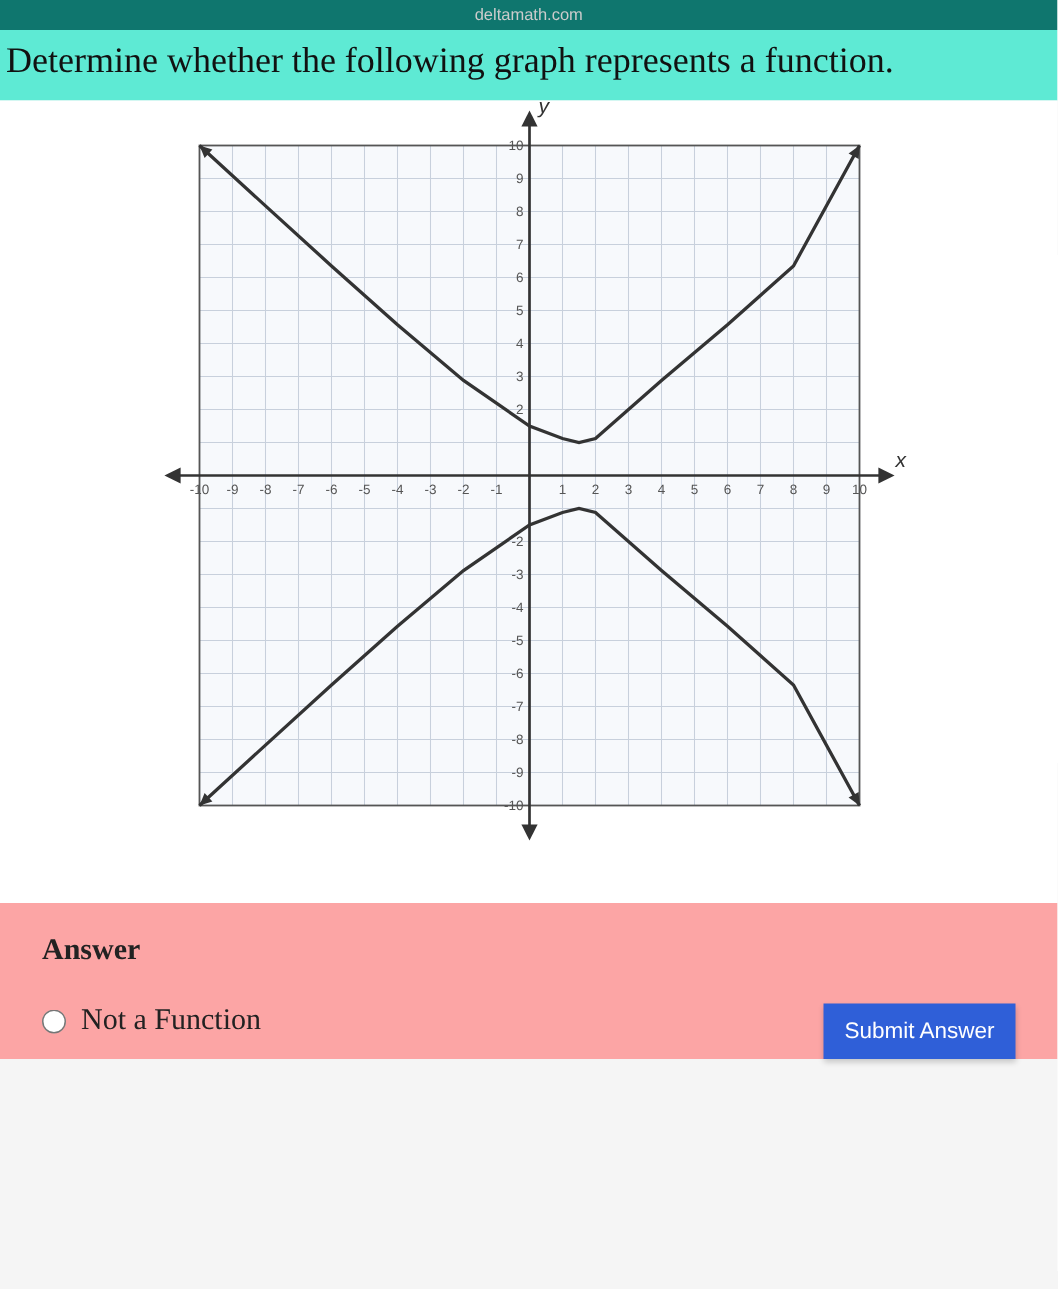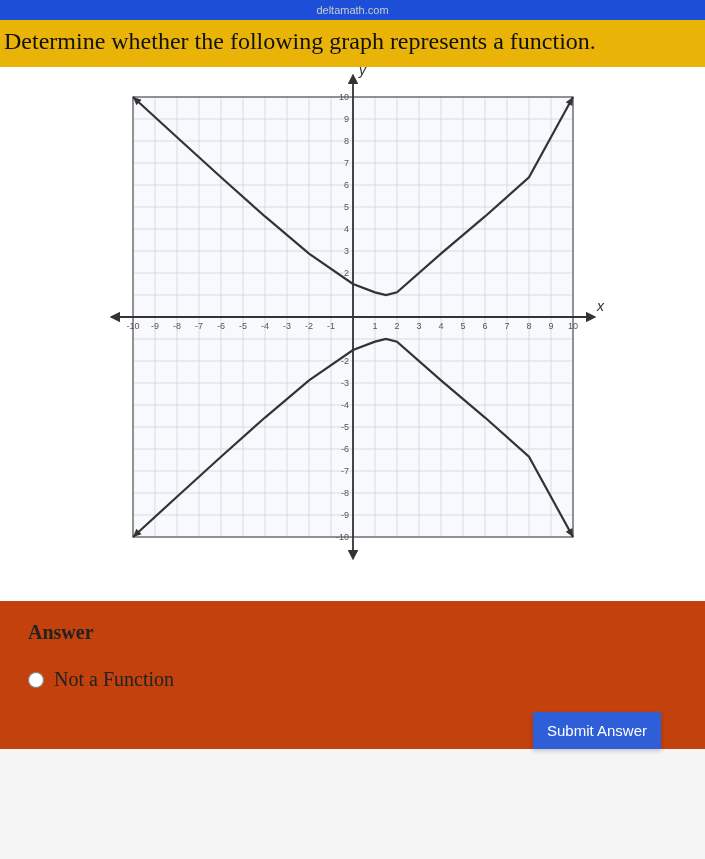--- a/index.html
+++ b/index.html
@@ -5,41 +5,41 @@
   * { box-sizing: border-box; margin: 0; padding: 0; }
   body {
     font-family: Georgia, 'Times New Roman', serif;
     background: #f5f5f5;
     width: 705px;
     height: 859px;
     overflow: hidden;
     position: relative;
   }
   .url-bar {
-    background: #1d4ed8;
+    background: #0f766e;
     color: #ccc;
     font-family: Arial, sans-serif;
     font-size: 11px;
     padding: 4px 0;
     text-align: center;
   }
   .question {
     font-size: 24px;
     padding: 8px 4px 12px 4px;
     color: #111;
-    background: #eab308;
+    background: #5eead4;
   }
   .chart-container {
     background: #fff;
     text-align: center;
     padding-bottom: 30px;
   }
   .answer-section {
-    padding: 20px 44px 0 28px;
-    background: #c2410c;
+    padding: 20px 28px 0 28px;
+    background: #fca5a5;
   }
   .answer-header {
     font-weight: bold;
     font-size: 20px;
     margin-bottom: 24px;
     color: #222;
   }
   .options-row {
     display: flex;
     justify-content: space-between;
@@ -65,21 +65,20 @@
   }
   .submit-btn {
     background: #2f5fd8;
     color: #fff;
     border: none;
     padding: 10px 14px;
     font-size: 15px;
     font-family: Arial, sans-serif;
     cursor: pointer;
     box-shadow: 0 2px 4px rgba(0,0,0,0.2);
-    margin-top: 44px;
   }
   svg text {
     font-family: Arial, sans-serif;
   }
 </style>
 </head>
 <body>
 
 <div class="url-bar">deltamath.com</div>
 

